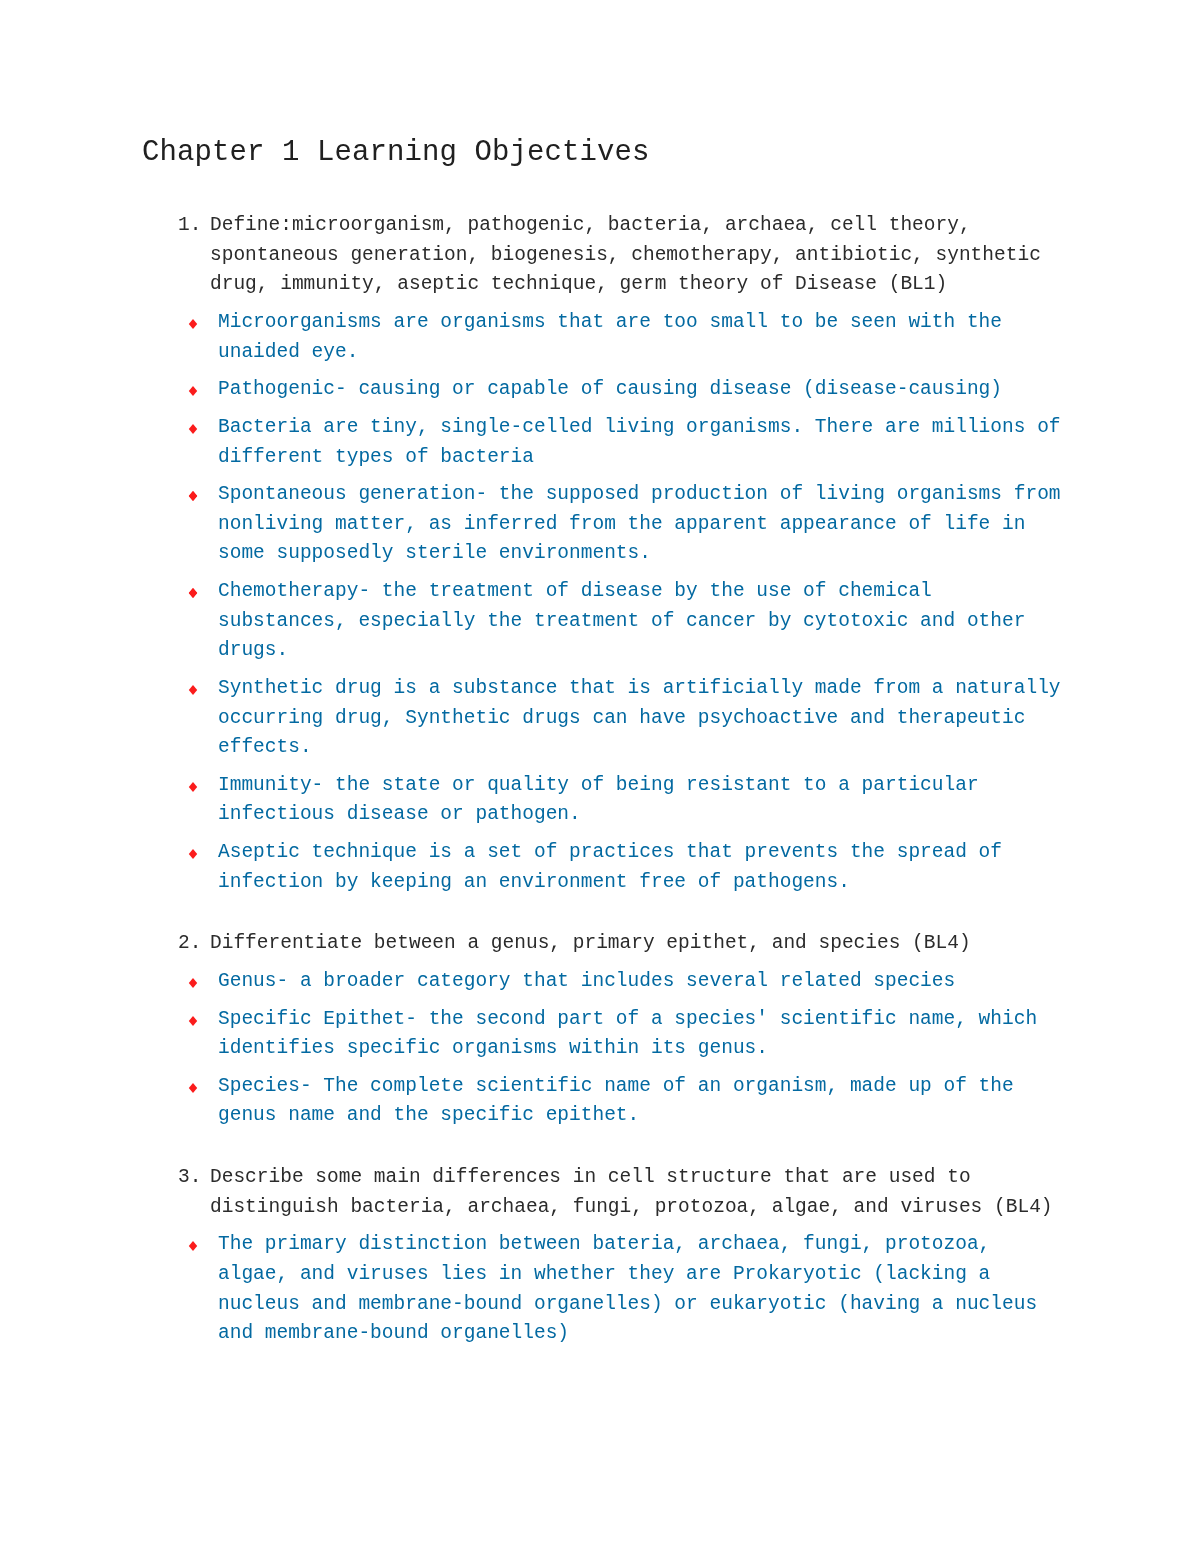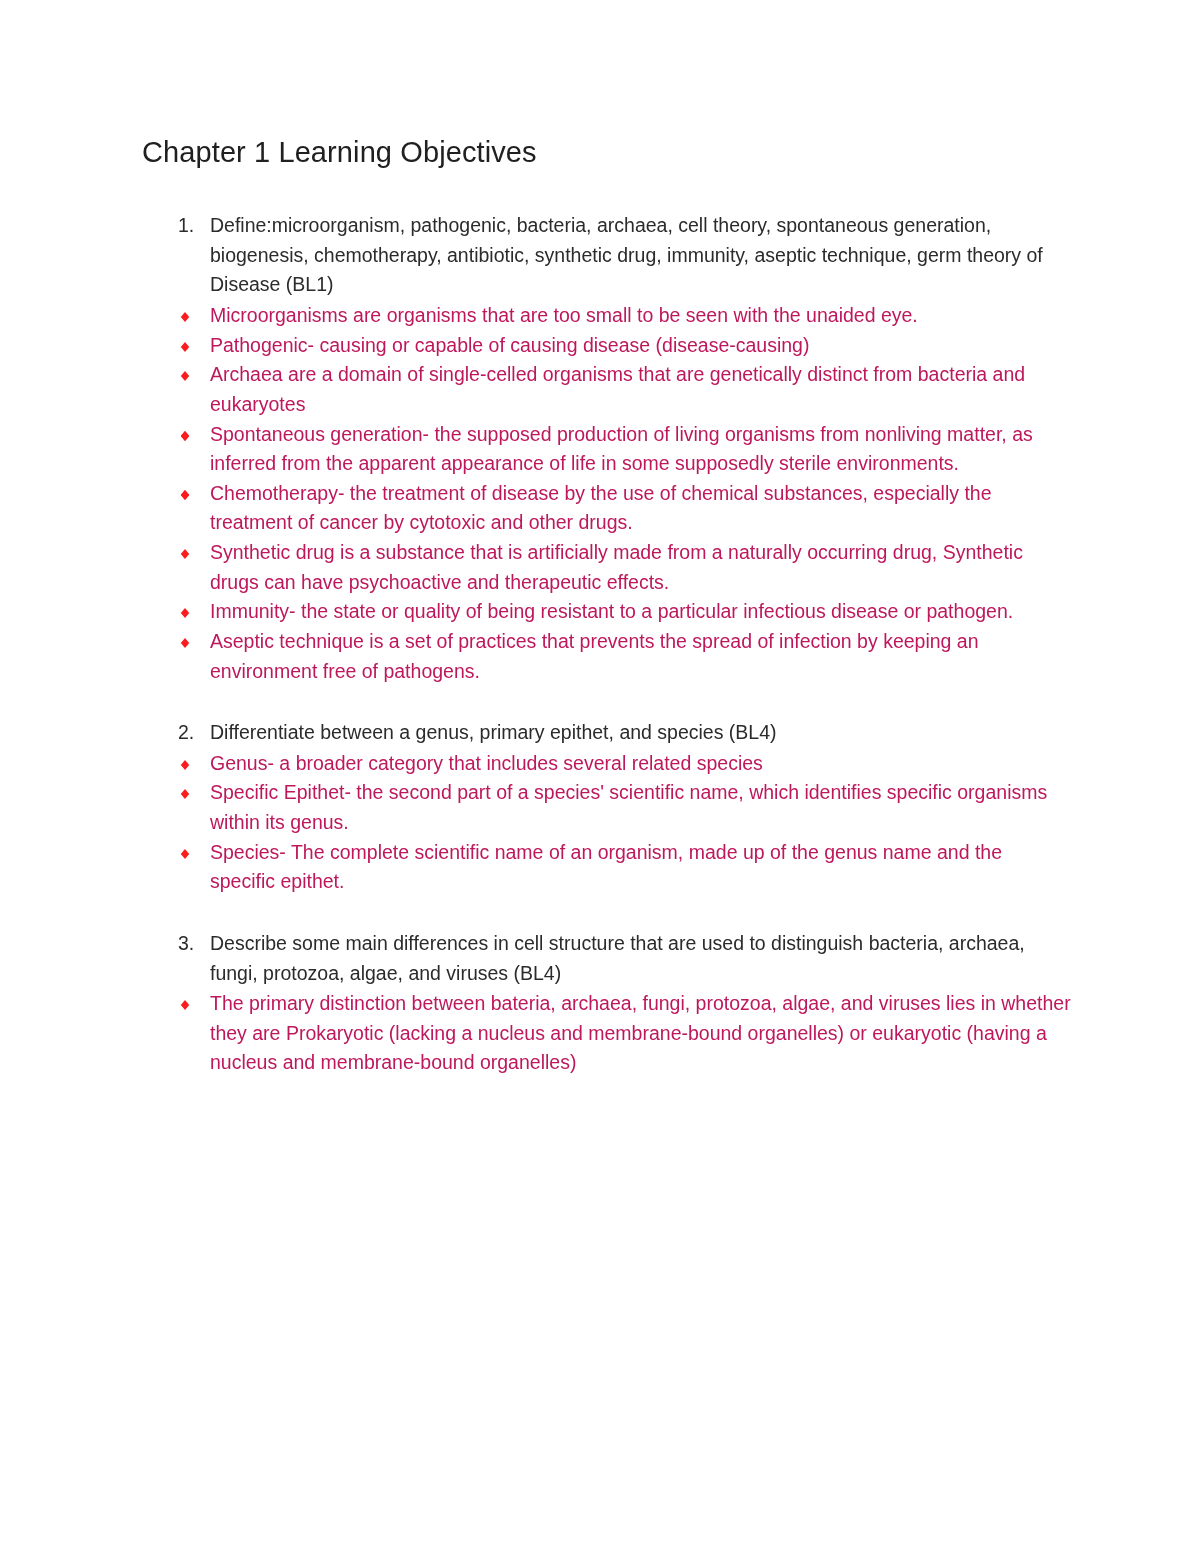--- a/index.html
+++ b/index.html
@@ -6,21 +6,21 @@
     margin: 0;
     padding: 0;
     background: #ffffff;
   }
   .page {
     position: relative;
     width: 1076px;
     height: 1553px;
     background: #ffffff;
     overflow: hidden;
-    font-family: Liberation Sans, sans-serif;
+    font-family: Liberation Mono, monospace;
   }
   .content {
     position: absolute;
     left: 142px;
     top: 132px;
     width: 930px;
   }
   .doc-title {
     font-size: 29px;
     line-height: 1.42;
@@ -61,22 +61,22 @@
   ul.bullets {
     list-style: none;
     margin: 0;
     padding: 0;
   }
   ul.bullets li {
     position: relative;
     padding-left: 68px;
     font-size: 19.5px;
     line-height: 1.52;
-    color: #be185d;
-    margin: 0;
+    color: #0369a1;
+    margin: 8px;
     max-width: 880px;
   }
   ul.bullets li .dot {
     position: absolute;
     left: 38px;
     top: 0;
     color: #fb1c1c;
     font-size: 19.5px;
     line-height: 1.52;
     width: 12px;
@@ -107,21 +107,21 @@
               </span><span>Microorganisms are organisms that are too small to be seen with the unaided eye.</span></li>
           <li><span class="dot">
                 <svg width="10" height="10" viewBox="0 0 10 10">
                   <polygon points="5,0 9.2,5 5,10 0.8,5" fill="#fb1c1c"></polygon>
                 </svg>
               </span><span>Pathogenic- causing or capable of causing disease (disease-causing)</span></li>
           <li><span class="dot">
                 <svg width="10" height="10" viewBox="0 0 10 10">
                   <polygon points="5,0 9.2,5 5,10 0.8,5" fill="#fb1c1c"></polygon>
                 </svg>
-              </span><span>Archaea are a domain of single-celled organisms that are genetically distinct from bacteria and eukaryotes</span></li>
+              </span><span>Bacteria are tiny, single-celled living organisms. There are millions of different types of bacteria</span></li>
           <li><span class="dot">
                 <svg width="10" height="10" viewBox="0 0 10 10">
                   <polygon points="5,0 9.2,5 5,10 0.8,5" fill="#fb1c1c"></polygon>
                 </svg>
               </span></li>
           <li><span class="dot">
                 <svg width="10" height="10" viewBox="0 0 10 10">
                   <polygon points="5,0 9.2,5 5,10 0.8,5" fill="#fb1c1c"></polygon>
                 </svg>
               </span><span>Spontaneous generation- the supposed production of living organisms from nonliving matter, as inferred from the apparent appearance of life in some supposedly sterile environments.</span></li>

